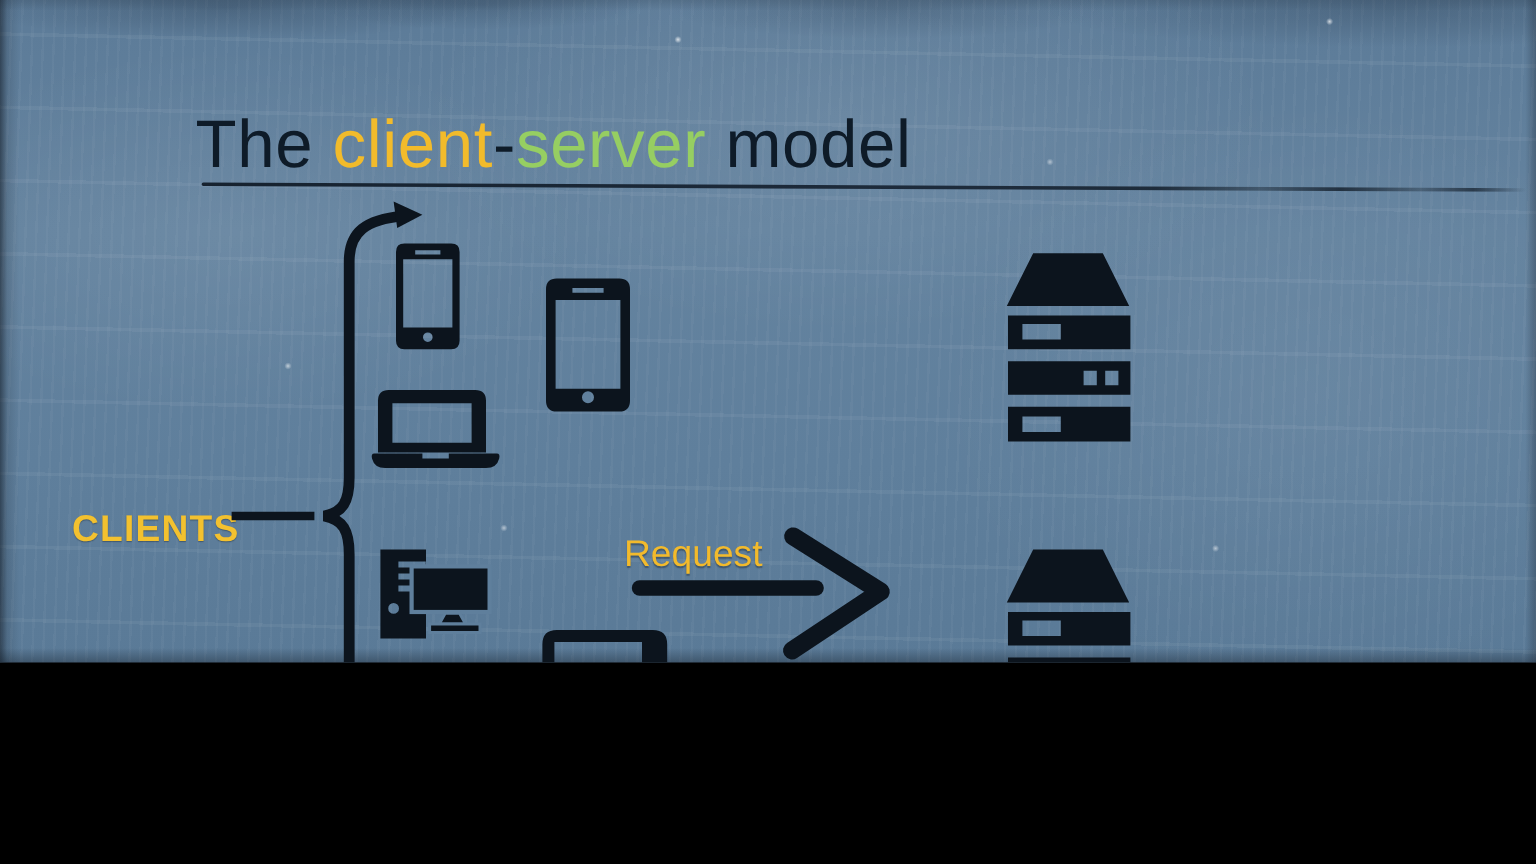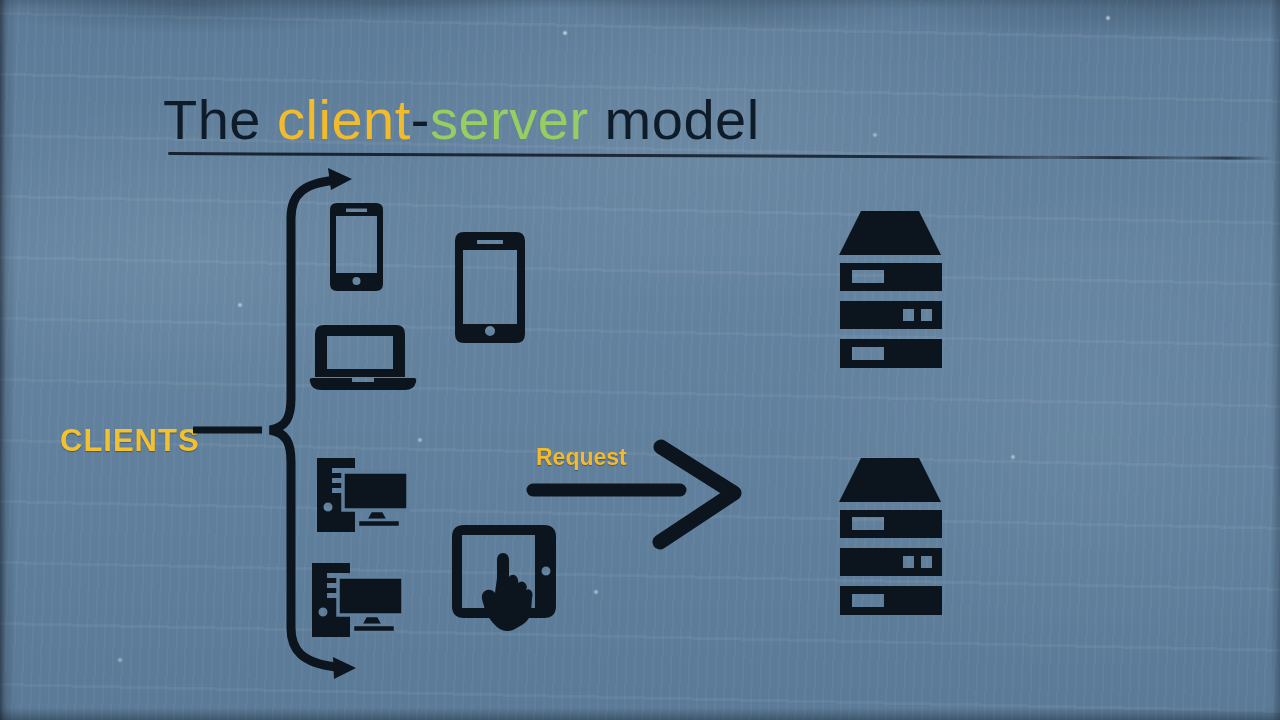--- a/index.html
+++ b/index.html
@@ -1,17 +1,17 @@
 <!DOCTYPE html>
 <html><head>
 <meta charset="utf-8">
 <style>
   html,body{margin:0;padding:0;background:#000;}
   #stage{
-    position:relative;width:1280px;height:720px;overflow:hidden;
+    position:relative;width:1280px;height:552px;overflow:hidden;
     font-family:"Liberation Sans",sans-serif;
     background-color:#5f7f9c;
     background-image:
       radial-gradient(circle 2px at 565px 33px, rgba(255,255,255,.75), transparent 3px),
       radial-gradient(circle 2px at 1108px 18px, rgba(255,255,255,.7), transparent 3px),
       radial-gradient(circle 2px at 240px 305px, rgba(255,255,255,.6), transparent 3px),
       radial-gradient(circle 2px at 420px 440px, rgba(255,255,255,.55), transparent 3px),
       radial-gradient(circle 2px at 596px 592px, rgba(255,255,255,.6), transparent 3px),
       radial-gradient(circle 2px at 1013px 457px, rgba(255,255,255,.55), transparent 3px),
       radial-gradient(circle 2px at 120px 660px, rgba(255,255,255,.5), transparent 3px),
@@ -48,22 +48,22 @@
     transform:rotate(.25deg);transform-origin:left center;border-radius:2px;
     background:linear-gradient(90deg,#16222f,#1d2b3b 55%,rgba(22,34,47,.9) 72%,rgba(22,34,47,.45) 80%,rgba(22,34,47,.85) 86%,rgba(22,34,47,.35) 92%,rgba(22,34,47,.75) 96%,rgba(22,34,47,0));
   }
   .clients-label{
     position:absolute;left:60px;top:411px;
     font-size:31px;font-weight:700;letter-spacing:1px;color:#f3c12f;
     text-shadow:0 1px 1px rgba(10,18,28,.35);
     margin-top:12px;
   }
   .request-label{
-    position:absolute;left:536px;top:444px;
-    font-size:23px;font-weight:700;color:#f2ba2c;
+    position:absolute;left:520px;top:444px;
+    font-size:31px;font-weight:400;color:#f2ba2c;
     text-shadow:0 1px 1px rgba(10,18,28,.35);
   }
   svg.overlay{position:absolute;left:0;top:0;}
 </style>
 </head>
 <body>
 
 <div id="stage">
 
   <h1 class="title"><span class="c-dark">The </span><span class="c-client">client</span><span class="c-dark">-</span><span class="c-server">server</span><span class="c-dark"> model</span></h1>

